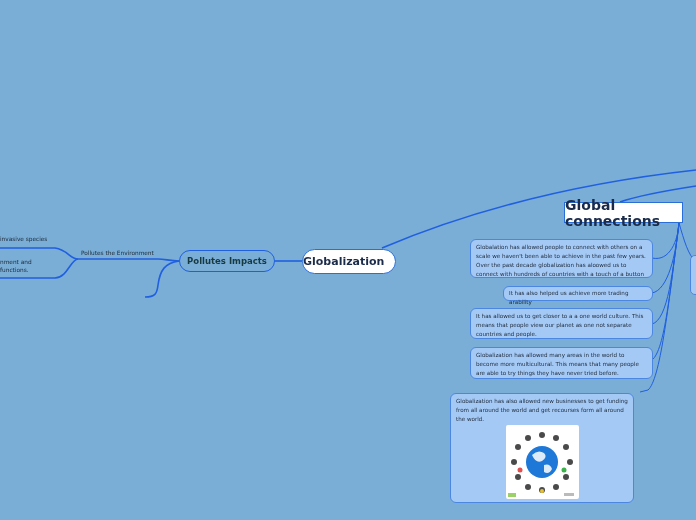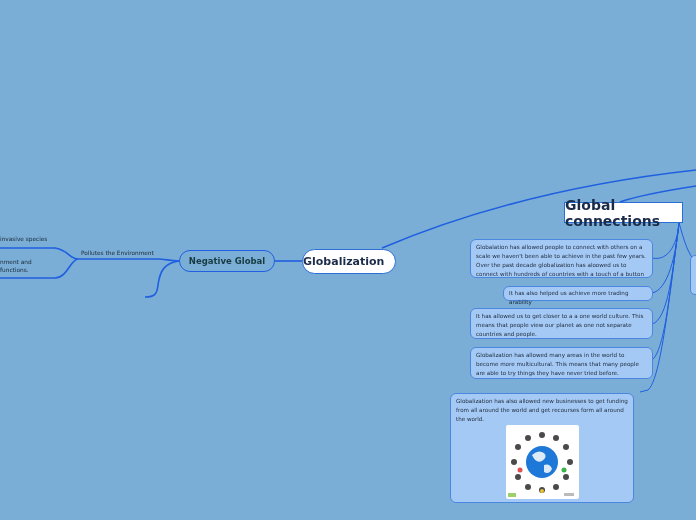--- a/index.html
+++ b/index.html
@@ -42,21 +42,21 @@
 
 <div class="node central">
     <span>Globalization</span>
   </div>
 
 <div class="node main">
     <span>Global connections</span>
   </div>
 
 <div class="node neg">
-    <span>Negative Global</span>
+    <span>Pollutes Impacts</span>
   </div>
 
 <div class="lbl" style="left:81px;top:250px;">Pollutes the Environment</div>
 <div class="lbl" style="left:0px;top:236px;">invasive species</div>
 <div class="lbl" style="left:0px;top:259px;">nment and</div>
 <div class="lbl" style="left:0px;top:267px;">functions.</div>
 
 <div class="node card" style="left:470px;top:239px;width:183px;height:39px;"><span>Globalation has allowed people to connect with others on a scale we haven't been able to achieve in the past few years. Over the past decade globalization has aloowed us to connect with hundreds of countries with a touch of a button</span></div>
 
 <div class="node card" style="left:503px;top:286px;width:150px;height:15px;padding:2px 5px;"><span>It has also helped us achieve more trading arability</span></div>

